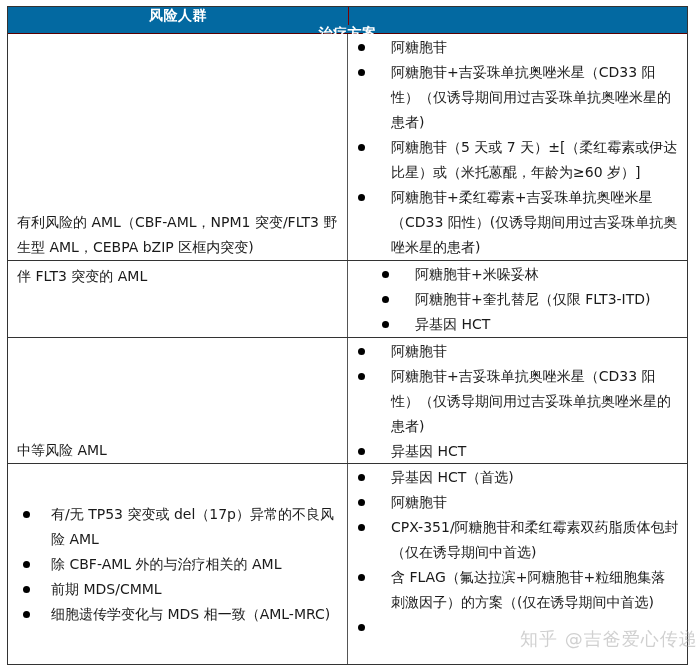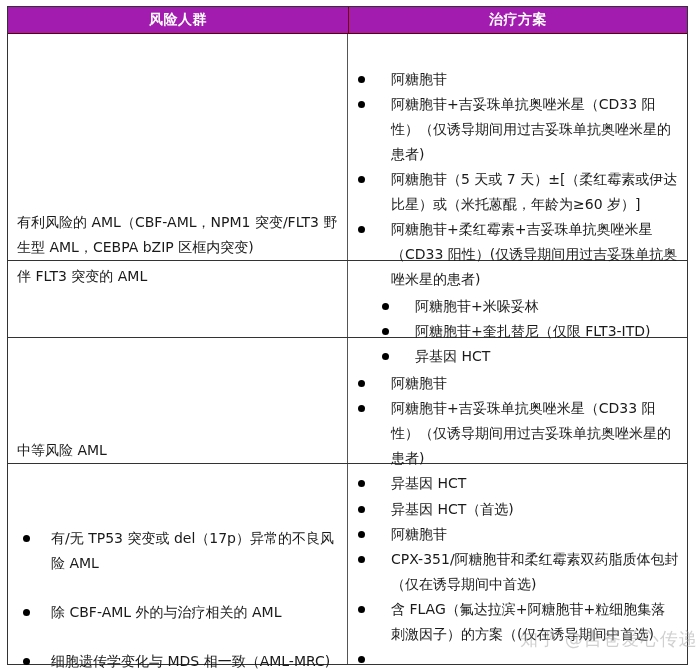--- a/index.html
+++ b/index.html
@@ -19,22 +19,23 @@
       position: absolute;
       left: 7px;
       top: 6px;
       width: 681px;
       border: 1px solid #333333;
       box-sizing: border-box;
     }
     .header {
       display: flex;
       height: 26px;
-      background: #a21caf;
+      background: #0369a1;
       border-bottom: 1px solid #5a0000;
+      flex-direction: column;
     }
     .header .hcell {
       display: flex;
       align-items: center;
       justify-content: center;
       color: #ffffff;
       font-weight: bold;
       font-size: 14px;
       letter-spacing: 0.5px;
     }
@@ -52,21 +53,20 @@
       line-height: 25px;
     }
     .cell.c1 {
       width: 340px;
       border-right: 1px solid #555555;
       padding: 0 8px 0 9px;
     }
     .cell.c2 {
       flex: 1;
       padding: 1px 8px 1px 0;
-      margin-top: 32px;
     }
     .c1.vcenter { display: flex; align-items: flex-end; }
     .c1.vtop { padding-top: 3px; }
 
     ul.blist {
       list-style: none;
       margin: 0;
       padding: 0;
     }
     ul.blist li {
@@ -75,21 +75,21 @@
     }
     ul.blist li .bullet {
       position: absolute;
       left: 10px;
       top: 9px;
       width: 7px;
       height: 7px;
       border-radius: 50%;
       background: #000000;
     }
-    .c1 ul.blist li { padding-left: 34px; margin-top: 24px; }
+    .c1 ul.blist li { padding-left: 34px; }
     .c1 ul.blist li .bullet { left: 6px; }
 
     .row1 { height: 226px; }
     .row2 { height: 76px; gap: 24px; }
     .row3 { height: 125px; }
     .row4 { height: 200px; }
 
     .row4 .c1 { padding-top: 38px; }
 
     .watermark {
@@ -150,22 +150,22 @@
         <li><span class="bullet"></span><span>异基因 HCT</span></li>
       </ul>
     </div>
   </div>
 
   <div class="row row4">
     <div class="cell c1">
       <ul class="blist">
         <li><span class="bullet"></span><span>有/无 TP53 突变或 del（17p）异常的不良风险 AML</span></li>
         <li><span class="bullet"></span><span>除 CBF-AML 外的与治疗相关的 AML</span></li>
+        <li><span class="bullet"></span><span>前期 MDS/CMML</span></li>
         <li><span class="bullet"></span><span>细胞遗传学变化与 MDS 相一致（AML-MRC)</span></li>
-        <li><span class="bullet"></span><span>前期 MDS/CMML</span></li>
       </ul>
     </div>
     <div class="cell c2">
       <ul class="blist">
         <li><span class="bullet"></span><span>异基因 HCT（首选)</span></li>
         <li><span class="bullet"></span><span>阿糖胞苷</span></li>
         <li><span class="bullet"></span><span>CPX-351/阿糖胞苷和柔红霉素双药脂质体包封（仅在诱导期间中首选)</span></li>
         <li><span class="bullet"></span><span>含 FLAG（氟达拉滨+阿糖胞苷+粒细胞集落刺激因子）的方案（(仅在诱导期间中首选)</span></li>
         <li><span class="bullet"></span></li>
       </ul>

